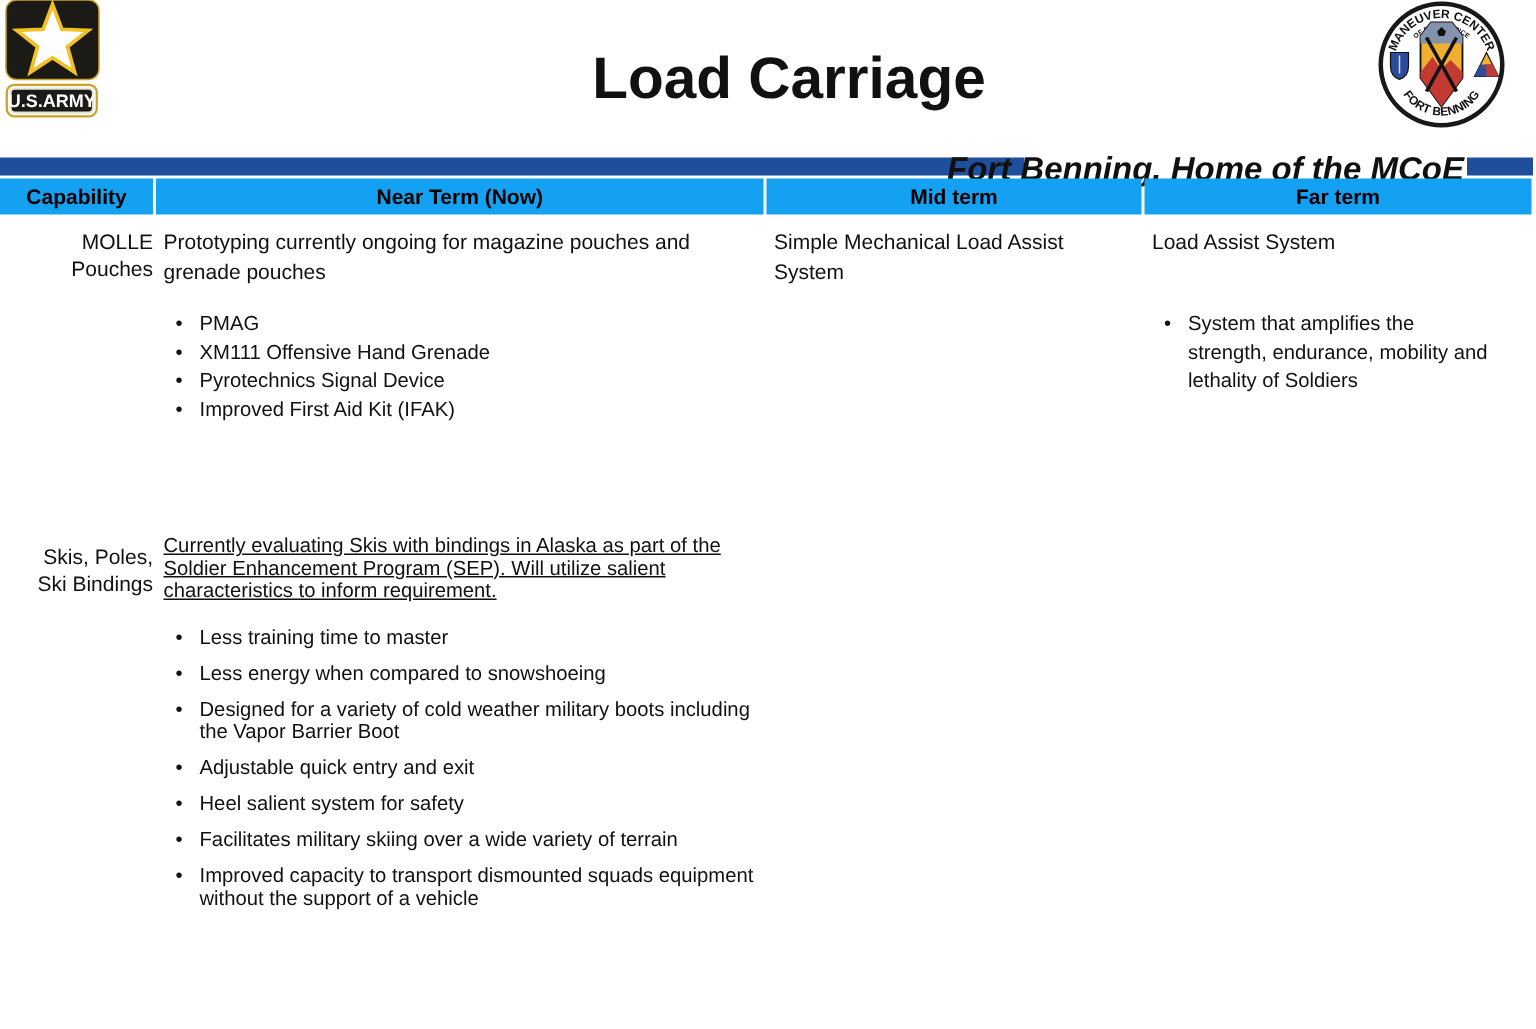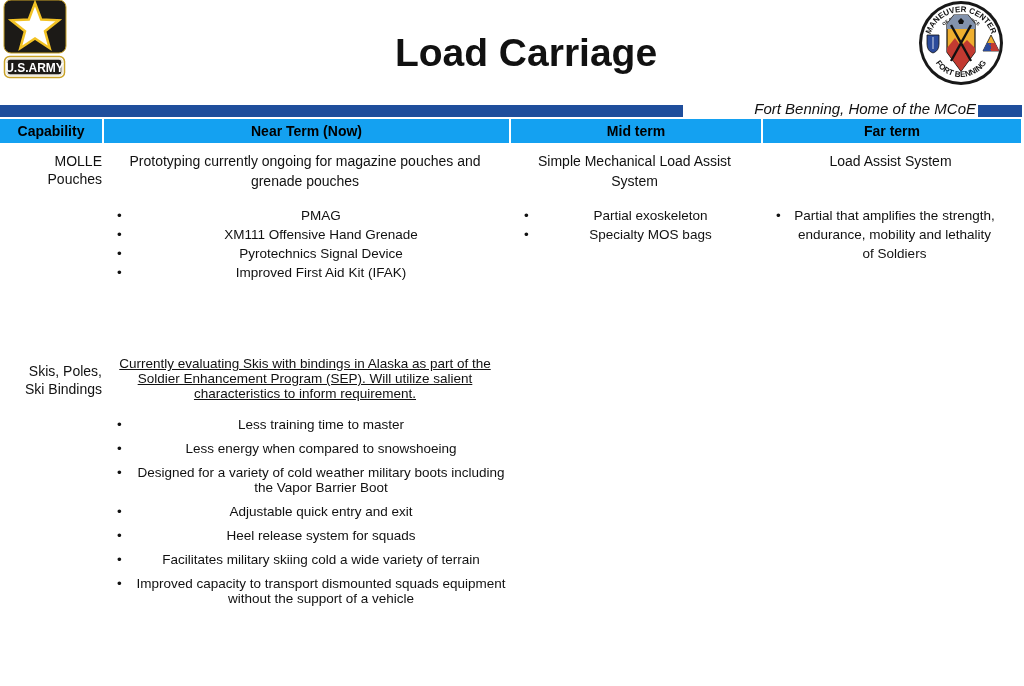--- a/index.html
+++ b/index.html
@@ -14,30 +14,30 @@
 
   
   .army-logo{position:absolute;left:3px;top:0;}
   .slide-title{position:absolute;left:0;top:31px;width:1024px;text-align:center;
     font-size:39px;font-weight:bold;letter-spacing:0;transform:translateX(14px);}
   .mcoe-badge{position:absolute;left:918px;top:0;}
 
   .navy-bar{position:absolute;top:105px;height:12px;background:var(--bar-navy);}
   .navy-bar.left{left:0;width:683px;}
   .navy-bar.right{left:978px;width:44px;}
-  .tagline{position:absolute;top:100px;right:48px;font-size:15px;font-weight:normal;
+  .tagline{position:absolute;top:100px;right:48px;font-size:22px;font-weight:bold;
     font-style:italic;white-space:nowrap;}
 
   
   .cap-table{position:absolute;left:0;top:119px;width:1019px;display:grid;
     grid-template-columns:102px 405px 250px 258px;grid-template-rows:24px 207px auto;
     column-gap:2px;row-gap:2px;}
   .th{background:var(--header-blue);height:24px;line-height:24px;text-align:center;
     font-size:14px;font-weight:bold;color:#000;}
-  .cell{font-size:14px;text-align:center;}
+  .cell{font-size:14px;}
   .cap-cell{text-align:right;white-space:pre-line;padding-top:7px;font-size:14px;line-height:18px;}
   .r2.cap-cell{padding-top:8px;}
   .cell .intro{padding:6px 8px 0 5px;line-height:20px;}
   .r2 .intro{padding-top:2px;font-size:13.5px;line-height:15px;text-decoration:underline;}
   .cell ul{margin:15px 0 0 0;padding:0 0 0 5px;list-style:none;}
   .cell li{position:relative;padding-left:24px;font-size:13.5px;line-height:19px;}
   .cell li::before{content:"\2022";position:absolute;left:8px;top:0;}
   .r1-far ul{margin-top:35px;}
   .r1-far li{max-width:205px;}
   .r2 ul{margin-top:16px;}
@@ -117,43 +117,39 @@
       <div class="intro">Prototyping currently ongoing for magazine pouches and grenade pouches</div>
       <ul>
           <li>PMAG</li>
           <li>XM111 Offensive Hand Grenade</li>
           <li>Pyrotechnics Signal Device</li>
           <li>Improved First Aid Kit (IFAK)</li>
         </ul>
     </div>
     <div class="cell r1">
       <div class="intro">Simple Mechanical Load Assist System</div>
-      <ul>
-          <li>Partial exoskeleton</li>
-          <li>Specialty MOS bags</li>
-        </ul>
     </div>
     <div class="cell r1 r1-far">
       <div class="intro">Load Assist System</div>
       <ul>
-          <li>Partial that amplifies the strength, endurance, mobility and lethality of Soldiers</li>
+          <li>System that amplifies the strength, endurance, mobility and lethality of Soldiers</li>
         </ul>
     </div>
 
     <div class="cell cap-cell r2">Skis, Poles,
 Ski Bindings</div>
     <div class="cell r2">
       <div class="intro">Currently evaluating Skis with bindings in Alaska as part of the Soldier Enhancement Program (SEP).  Will utilize salient characteristics to inform requirement.</div>
       <ul>
           <li>Less training time to master</li>
           <li>Less energy when compared to snowshoeing</li>
           <li>Designed for a variety of cold weather military boots including the Vapor Barrier Boot</li>
           <li>Adjustable quick entry and exit</li>
-          <li>Heel release system for squads</li>
-          <li>Facilitates military skiing cold a wide variety of terrain</li>
+          <li>Heel salient system for safety</li>
+          <li>Facilitates military skiing over a wide variety of terrain</li>
           <li>Improved capacity to transport dismounted squads equipment without the support of a vehicle</li>
         </ul>
     </div>
     <div class="cell r2"></div>
     <div class="cell r2"></div>
   </div>
 
 </div>
 
 </body></html>

